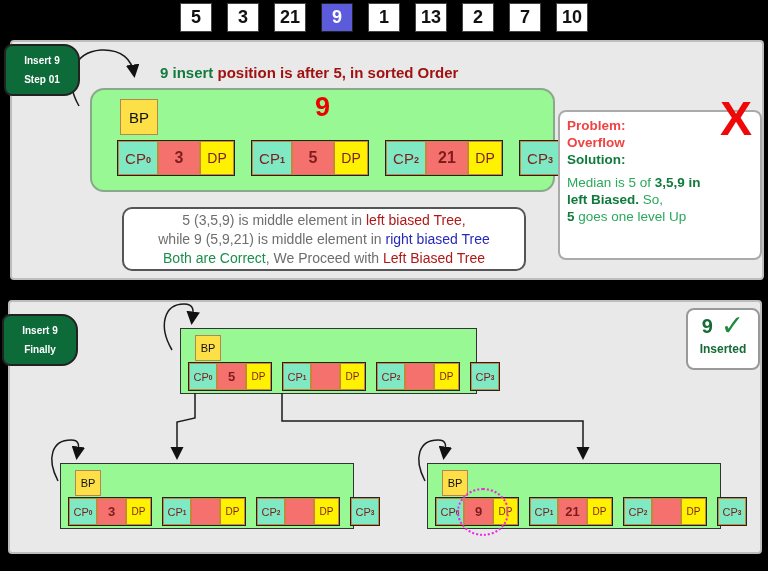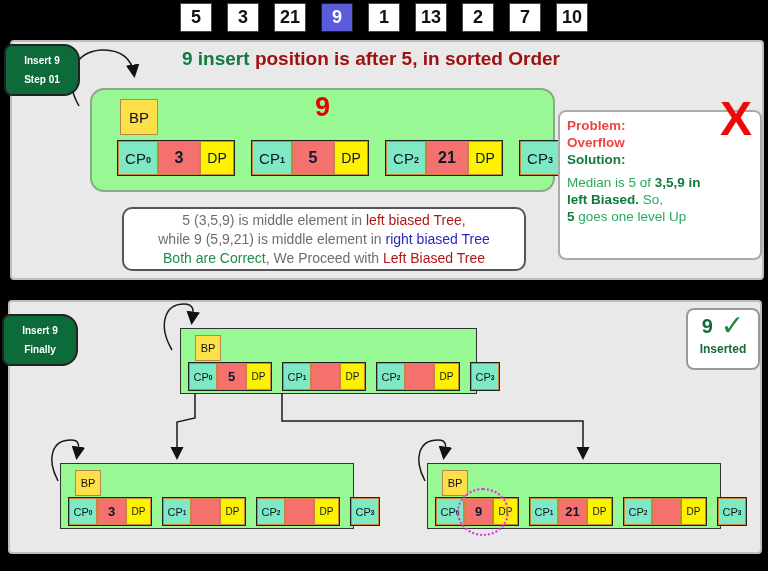--- a/index.html
+++ b/index.html
@@ -16,21 +16,21 @@
   
   .panel{position:absolute;background:#e9e9e9;border:2px solid #bdbdbd;border-radius:4px;}
   #panel1{left:10px;top:40px;width:750px;height:236px;}
   #panel2{left:8px;top:300px;width:750px;height:250px;}
   .steplabel{position:absolute;z-index:6;background:#0d6b3a;color:#fff;font-weight:bold;
     font-size:10px;line-height:19px;text-align:center;border:2px solid #222;
     border-radius:8px 16px 16px 8px;padding:5px 7px;}
   #label1{left:4px;top:44px;width:58px;}
   #label2{left:2px;top:314px;width:58px;}
   
-  .heading{position:absolute;left:160px;top:48px;width:400px;text-align:right;font-size:19px;}
+  .heading{position:absolute;left:160px;top:64px;width:400px;text-align:left;font-size:15px;}
   .seg.hgreen{color:#117a3e;font-weight:bold;}
   .seg.hred{color:#a01212;font-weight:bold;}
   .seg.gray{color:#6e6e6e;}
   .seg.ired{color:#b01818;}
   .seg.iblue{color:#2828bb;}
   .seg.igreen{color:#1b8e4b;}
   .seg.pred{color:#ef4444;font-weight:bold;}
   .seg.pdred{color:#a23a3a;}
   .seg.pdgreen{color:#0f7a3c;font-weight:bold;}
   .seg.pgreen{color:#2aa85c;}
@@ -41,21 +41,21 @@
   .bp{position:absolute;background:#fde047;border:1.5px solid #b5874f;color:#111;
     display:flex;align-items:center;justify-content:center;}
   .bp.lg{left:28px;top:9px;width:36px;height:34px;font-size:15px;}
   .bp.sm{left:14px;top:6px;width:24px;height:24px;font-size:11px;}
   .overlay9{position:absolute;left:0;right:0;top:2px;text-align:center;
     color:#ee0000;font-weight:bold;font-size:27px;}
   .cellrow{position:absolute;display:flex;}
   .cellrow.lg{left:25px;top:50px;gap:16px;}
   .cellrow.sm{left:7px;top:33px;gap:10px;}
   .cgroup{display:flex;border:1px solid #222;}
-  .cell{display:flex;align-items:center;justify-content:center;border:1px solid #c8863c;color:#0f172a;}
+  .cell{display:flex;align-items:center;justify-content:center;border:1px solid #c8863c;color:#7f1d1d;}
   .cell sub{font-size:0.6em;font-weight:bold;line-height:1;transform:translateY(2px);}
   .cell.cp{background:#7fe9c3;}
   .cell.key{background:#f4716e;font-weight:bold;position:relative;}
   .cell.dp{background:#fef200;}
   .lg .cell.cp{width:38px;height:32px;font-size:15px;}
   .lg .cell.key{width:40px;height:32px;font-size:16px;}
   .lg .cell.dp{width:32px;height:32px;font-size:14px;}
   .sm .cell.cp{width:26px;height:25px;font-size:11px;}
   .sm .cell.key{width:27px;height:25px;font-size:13px;}
   .sm .cell.dp{width:23px;height:25px;font-size:10px;}

